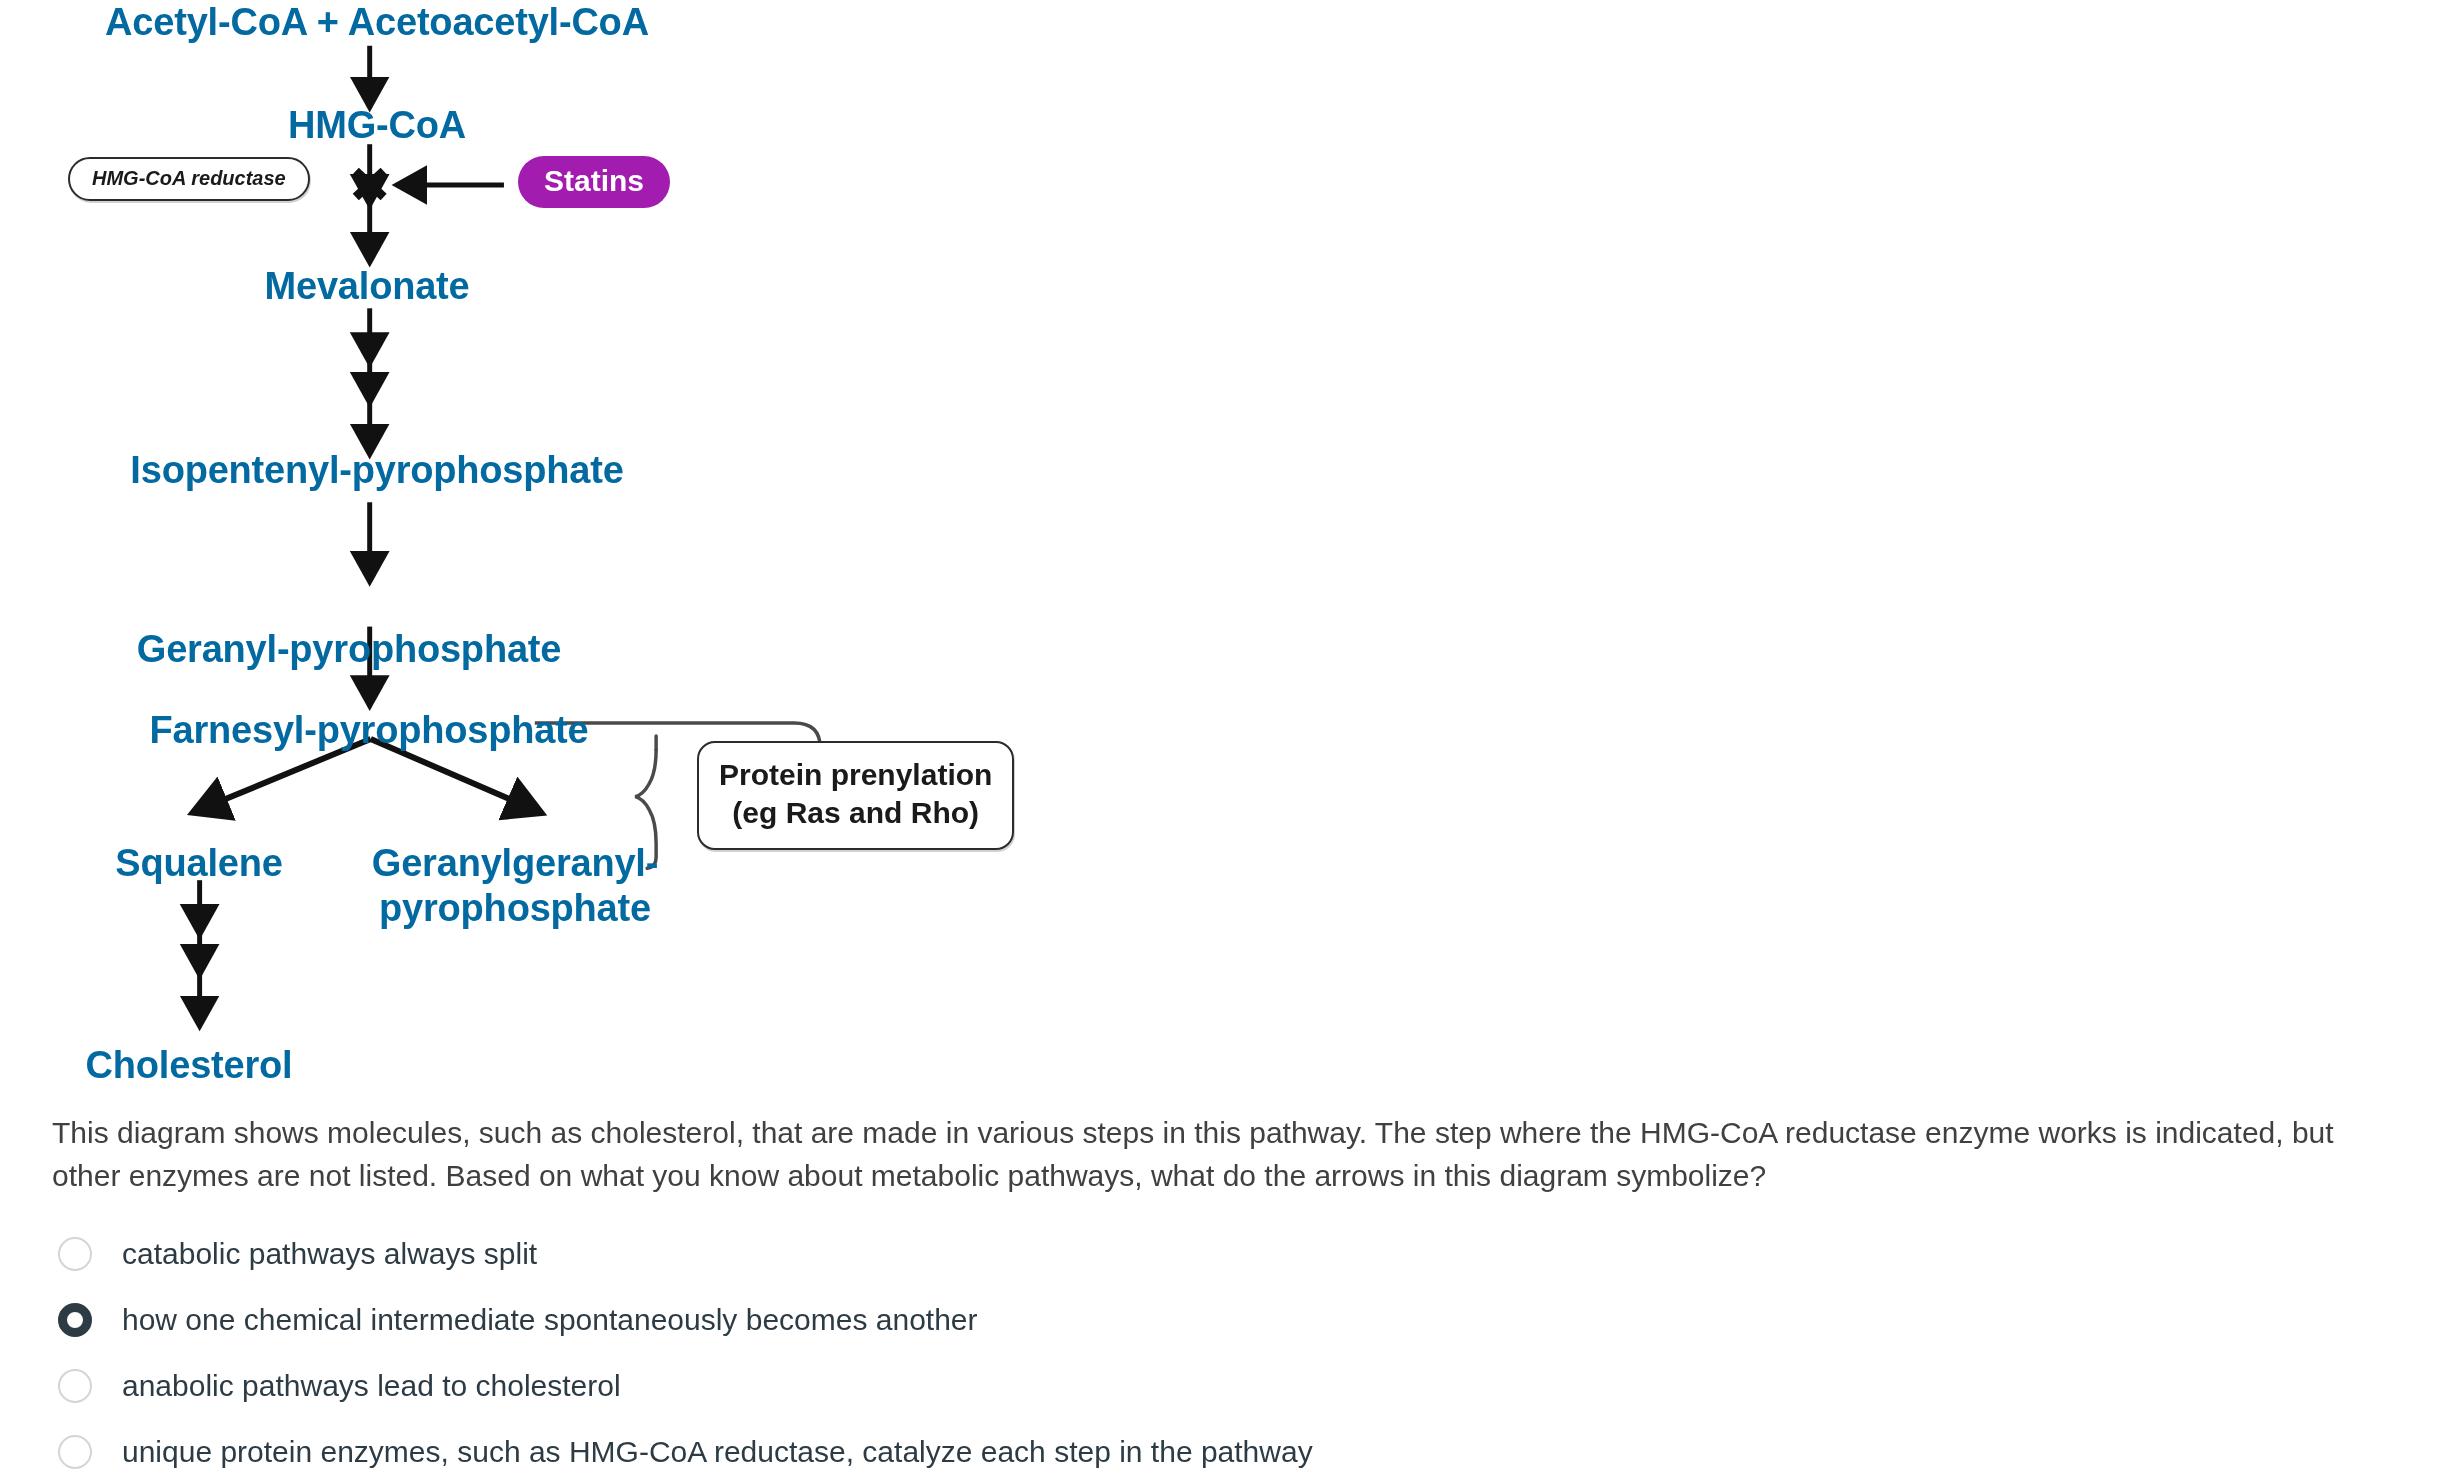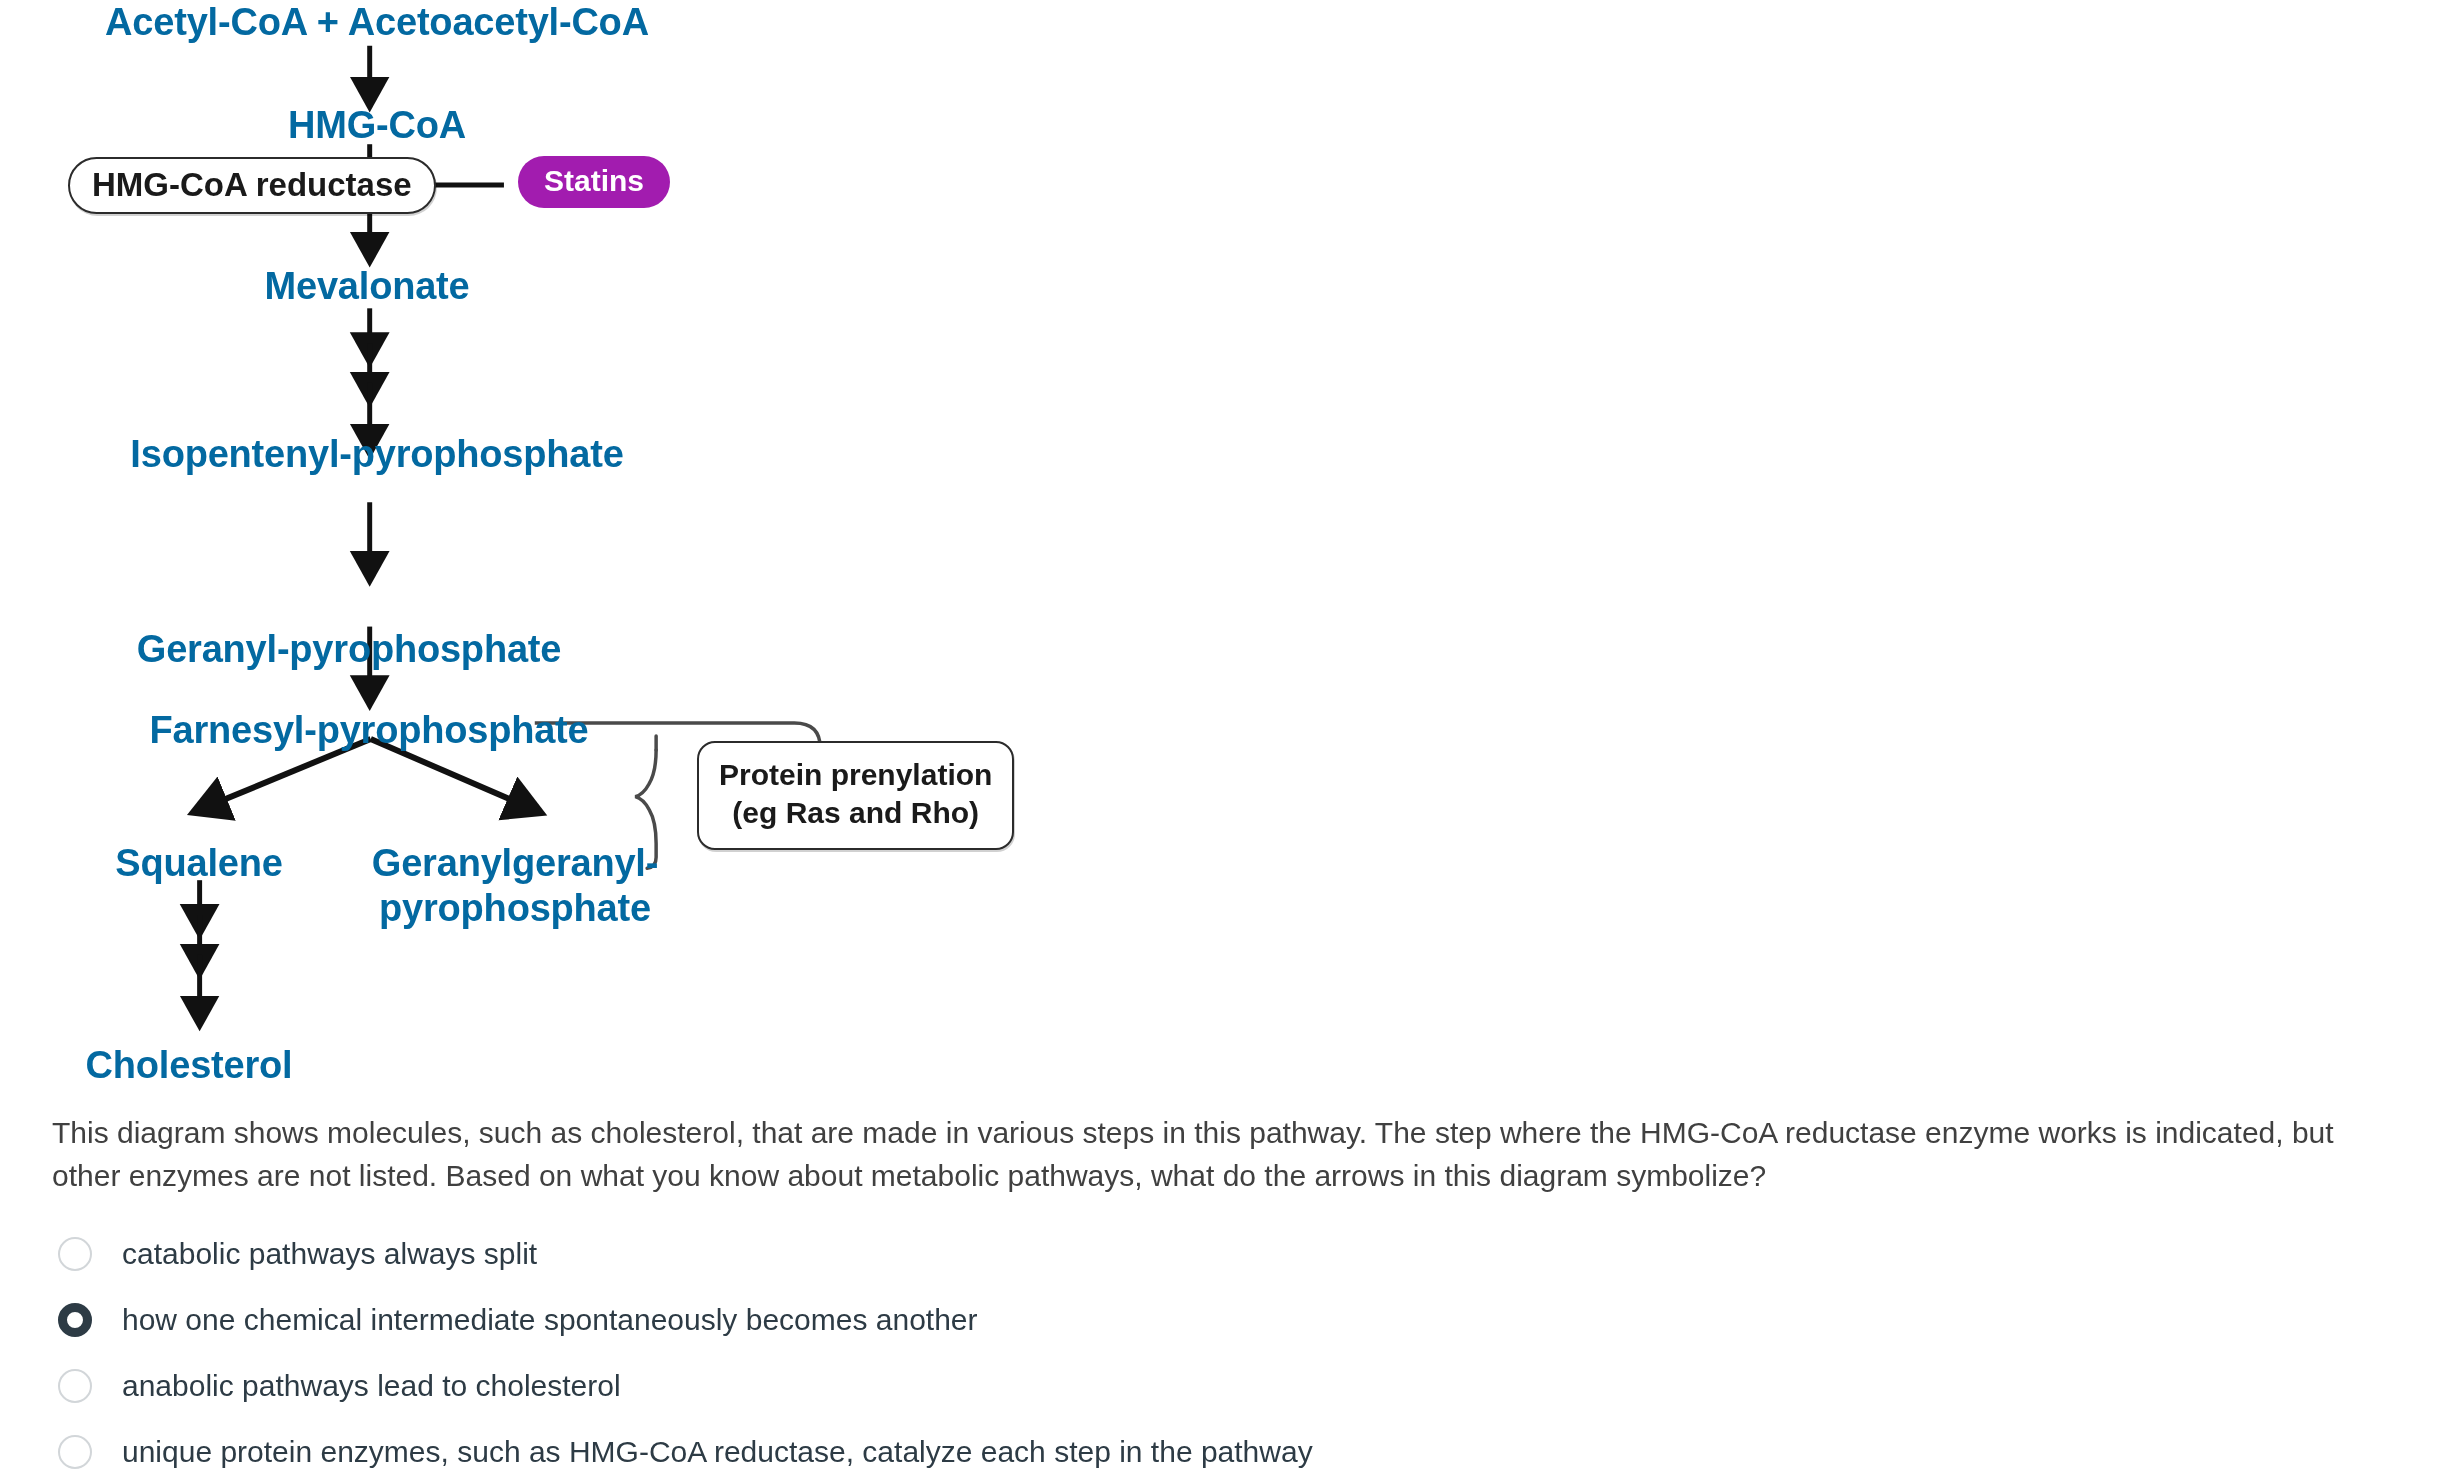--- a/index.html
+++ b/index.html
@@ -42,26 +42,27 @@
     transform: translateX(-50%);
   }
 
   .pill-enzyme {
     position: absolute;
     border: 2.5px solid #2b2b2b;
     border-radius: 40px;
     background: #ffffff;
     padding: 9px 22px 11px 22px;
     font-family: "Liberation Sans", sans-serif;
-    font-size: 33px;
+    font-size: 20px;
     font-weight: 700;
     color: #1a1a1a;
     white-space: nowrap;
     line-height: 1;
     box-shadow: 1px 2px 0 rgba(0,0,0,0.18);
+    font-style: italic;
   }
 
   .badge-statins {
     position: absolute;
     border-radius: 40px;
     padding: 10px 26px 12px 26px;
     font-family: "Liberation Sans", sans-serif;
     font-size: 30px;
     font-weight: 700;
     color: #ffffff;
@@ -212,21 +213,21 @@
   <div class="dg-label" style="left:377px; top:0px;">Acetyl-CoA + Acetoacetyl-CoA</div>
 
   <div class="dg-label" style="left:377px; top:103px;">HMG-CoA</div>
 
   <div class="pill-enzyme" style="left:68px; top:157px;">HMG-CoA reductase</div>
 
   <div class="badge-statins" style="left:518px; top:156px; background:#a21caf;">Statins</div>
 
   <div class="dg-label" style="left:367px; top:264px;">Mevalonate</div>
 
-  <div class="dg-label" style="left:377px; top:432px;">Isopentenyl-pyrophosphate</div>
+  <div class="dg-label" style="left:377px; top:448px;">Isopentenyl-pyrophosphate</div>
 
   <div class="dg-label" style="left:349px; top:583px;margin-top:44px;">Geranyl-pyrophosphate</div>
 
   <div class="dg-label" style="left:369px; top:708px;">Farnesyl-pyrophosphate</div>
 
   <div class="dg-label" style="left:199px; top:841px;">Squalene</div>
 
   <div class="dg-label" style="left:515px; top:841px; white-space:pre;">Geranylgeranyl-
 pyrophosphate</div>
 

